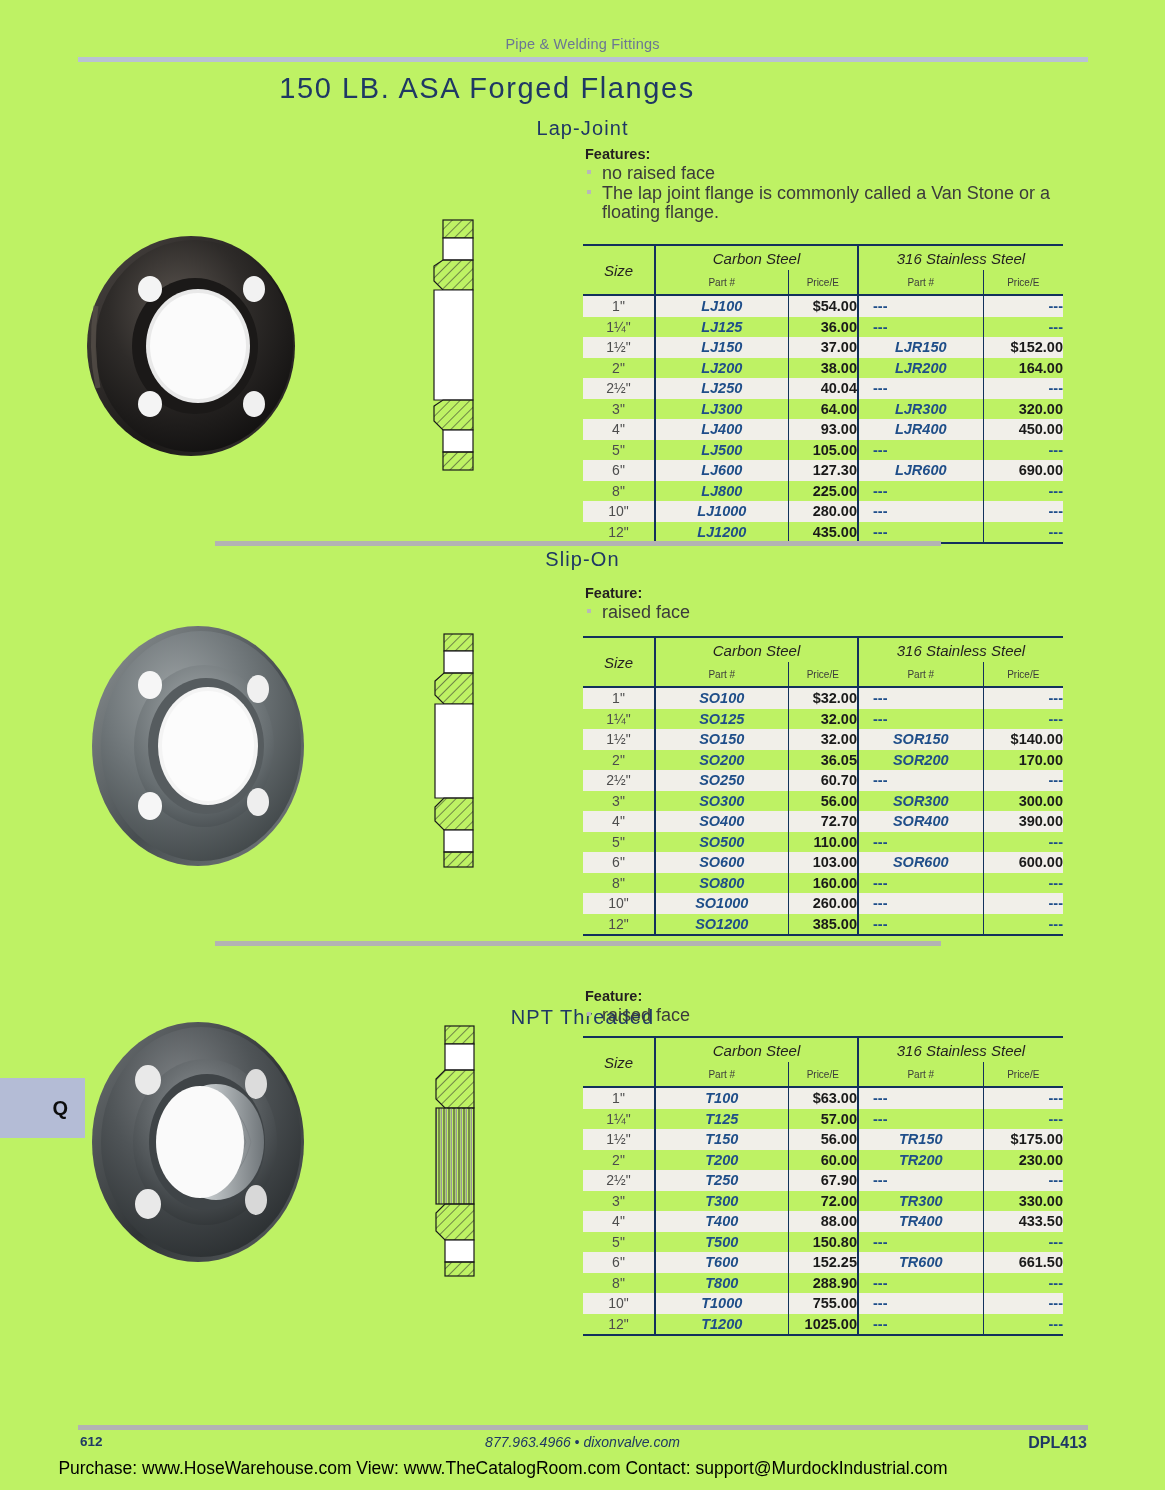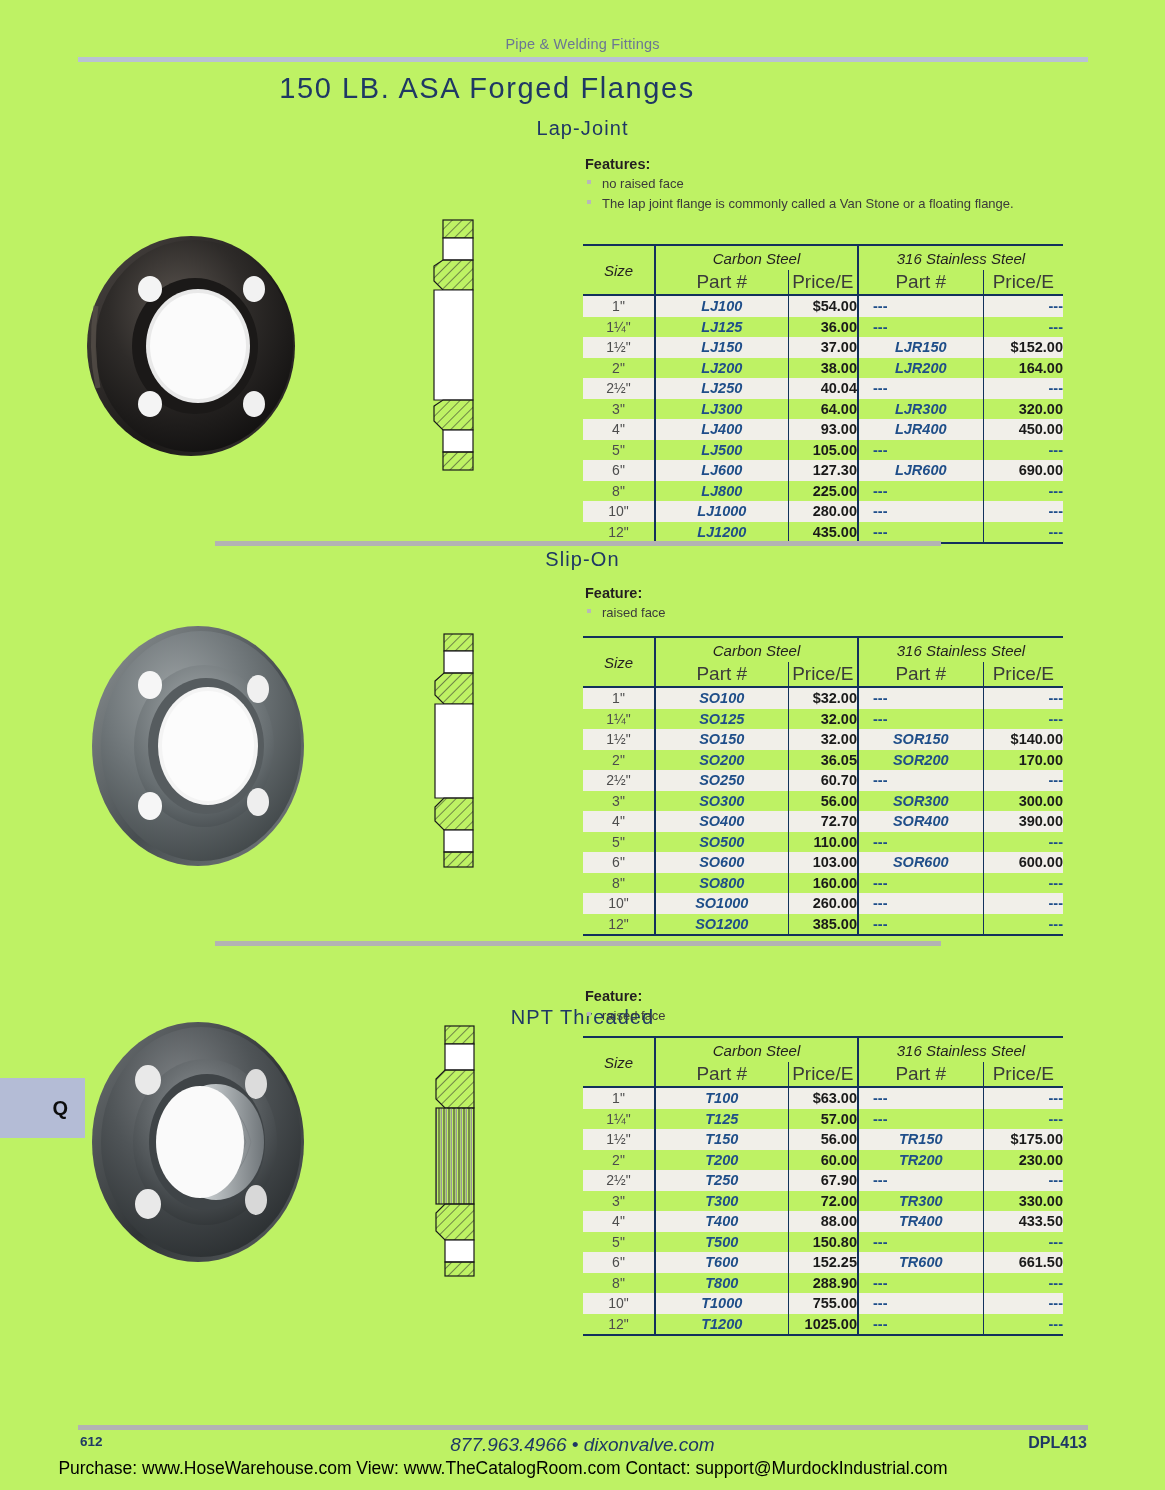--- a/index.html
+++ b/index.html
@@ -72,21 +72,21 @@
   
   .feature-block { position: absolute; }
   .feature-title {
     font-size: 14.5px;
     font-weight: bold;
     color: #231f20;
     margin-bottom: 2px;
   }
   .feature-item {
     position: relative;
-    font-size: 13px;
+    font-size: 18px;
     color: #3b3b3b;
     padding-left: 17px;
     line-height: 19px;
     margin-top: 1px;
   }
   .feature-item .bullet {
     position: absolute;
     left: 2px;
     top: 6px;
     width: 4px;
@@ -112,21 +112,21 @@
     text-align: center;
     font-style: italic;
     font-size: 15px;
     color: #231f20;
     font-weight: 400;
   }
   .hdr-row2 td {
     height: 24px;
     vertical-align: middle;
     text-align: center;
-    font-size: 19px;
+    font-size: 10px;
     color: #3b3b3b;
   }
   .hdr-size {
     text-align: center;
     font-size: 14.5px;
     color: #3b3b3b;
     vertical-align: middle;
   }
   .vline-l { border-left: 2px solid #13315c; }
   .vline-thin-l { border-left: 1.5px solid #13315c; }
@@ -206,21 +206,21 @@
     font-size: 13.5px;
     color: #1f3864;
     font-weight: bold;
   }
   .foot-center {
     position: absolute;
     top: 1434px;
     left: 0;
     width: 1165px;
     text-align: center;
-    font-size: 19px;
+    font-size: 14px;
     font-style: italic;
     color: #1f3864;
   }
   .foot-code {
     position: absolute;
     top: 1434px;
     right: 78px;
     font-size: 16px;
     color: #1f3864;
     font-weight: bold;
@@ -239,21 +239,21 @@
 <body>
 
 <div id="page">
 
   <div class="running-head">Pipe &amp; Welding Fittings</div>
   <div class="head-rule"></div>
   <div class="page-title">150 LB. ASA Forged Flanges</div>
 
   <div class="section-title" style="top:117px;">Lap-Joint</div>
 
-  <div class="feature-block" style="top:156px; left:585px; width:470px;">
+  <div class="feature-block" style="top:146px; left:585px; width:470px;">
     <div class="feature-title">Features:</div>
     <div class="feature-item"><span class="bullet"></span><span>no raised face</span></div>
     <div class="feature-item"><span class="bullet"></span><span>The lap joint flange is commonly called a Van Stone or a floating flange.</span></div>
   </div>
 
   <svg class="photo" style="top:232px; left:82px;" width="218" height="228" viewBox="0 0 218 228">
     <defs>
       <radialGradient id="lj-body" cx="42%" cy="32%" r="78%">
         <stop offset="0%" stop-color="#5a544f"></stop>
         <stop offset="45%" stop-color="#2e2b29"></stop>

